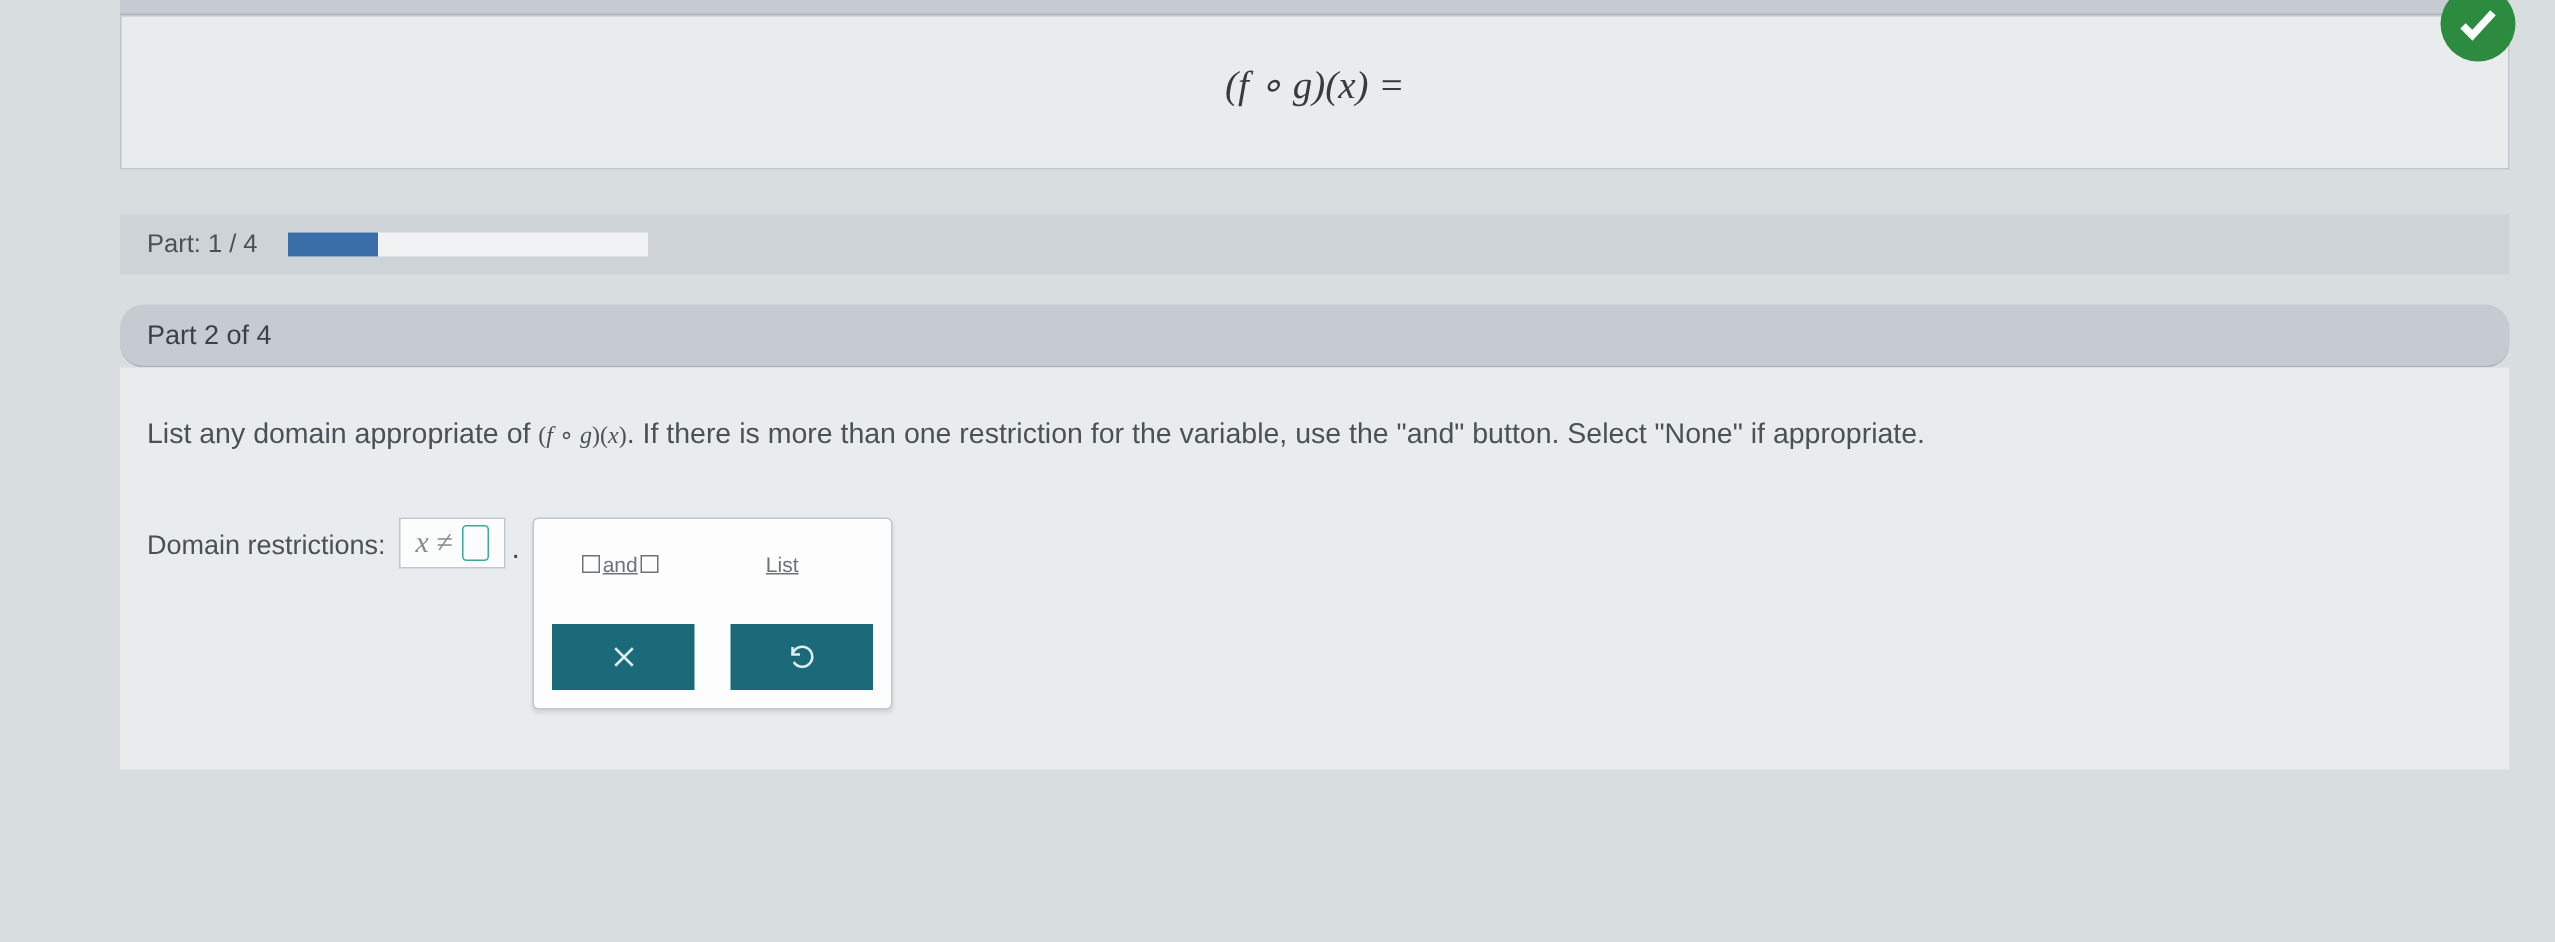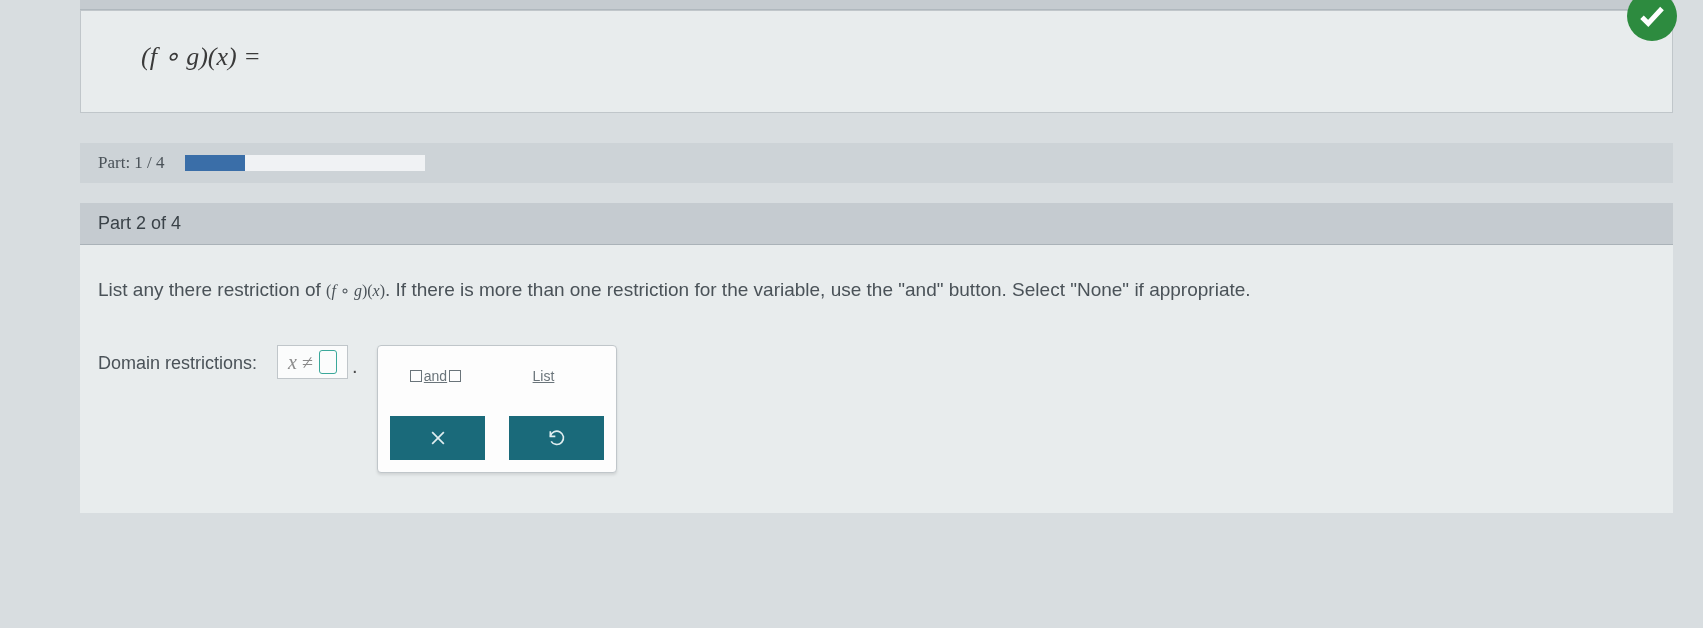--- a/index.html
+++ b/index.html
@@ -29,20 +29,21 @@
       border: 1px solid #c0c6ca;
       padding: 30px 60px 40px 60px;
       position: relative;
     }
     .equation-row {
       display: flex;
       align-items: center;
       font-family: "Times New Roman", serif;
       font-size: 26px;
       color: #3a3a3a;
+      flex-direction: column;
     }
     .equation-row .paren {
       font-style: italic;
     }
     .answer-box {
       border: 1px solid #7a8a94;
       padding: 6px 12px;
       margin-left: 6px;
       font-family: "Times New Roman", serif;
       font-size: 26px;
@@ -72,21 +73,20 @@
       fill: none;
     }
     .progress-bar-row {
       margin-top: 30px;
       background: #cdd3d7;
       padding: 10px 18px;
       display: flex;
       align-items: center;
       font-size: 17px;
       color: #4a5258;
-      font-family: Liberation Serif, serif;
     }
     .progress-label {
       margin-right: 20px;
     }
     .progress-track {
       width: 240px;
       height: 16px;
       background: #f0f2f4;
       position: relative;
     }
@@ -95,39 +95,40 @@
       background: #3a6ea8;
       width: 25%;
     }
     .part-header {
       margin-top: 20px;
       background: #c5cbd0;
       padding: 10px 18px;
       font-size: 18px;
       color: #3a4248;
       border-bottom: 1px solid #aab2b8;
+      border-radius: 16px;
     }
     .question-panel {
       background: #e8eced;
       padding: 30px 18px 40px 18px;
     }
     .question-text {
       font-size: 19px;
       color: #4a5258;
       line-height: 1.6;
     }
     .question-text .math {
       font-family: "Times New Roman", serif;
       font-size: 16px;
     }
     .restriction-row {
       margin-top: 40px;
       display: flex;
       align-items: flex-start;
-      gap: 20px;
+      gap: 9px;
     }
     .restriction-label {
       font-size: 18px;
       color: #4a5258;
       padding-top: 8px;
     }
     .restriction-input-group {
       display: flex;
       align-items: center;
       border: 1px solid #c0c6ca;
@@ -226,21 +227,21 @@
     <span class="progress-label">Part: 1 / 4</span>
     <div class="progress-track">
       <div class="progress-fill"></div>
     </div>
   </div>
 
   <div class="part-header">Part 2 of 4</div>
 
   <div class="question-panel">
     <div class="question-text">
-      <span>List any there restriction of </span>
+      <span>List any domain appropriate of </span>
       <span class="math">(<i>f</i> ∘ <i>g</i>)(<i>x</i>)</span><span>. If there is more than one restriction for the variable, use the "and" button. Select "None" if appropriate.</span>
     </div>
 
     <div class="restriction-row">
       <span class="restriction-label">Domain restrictions:</span>
 
       <div style="display:flex;align-items:flex-start;">
         <div class="restriction-input-group">
           <span><i>x</i> ≠</span>
           <span class="placeholder-box"></span>

